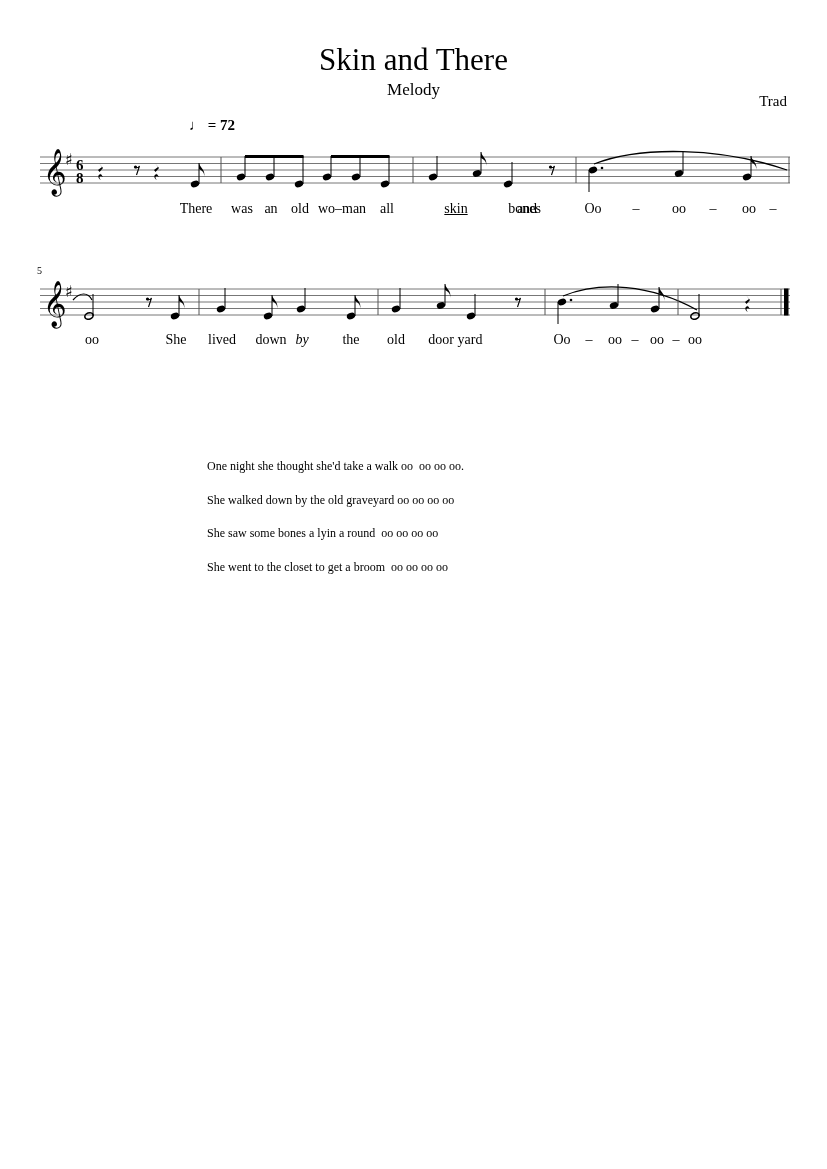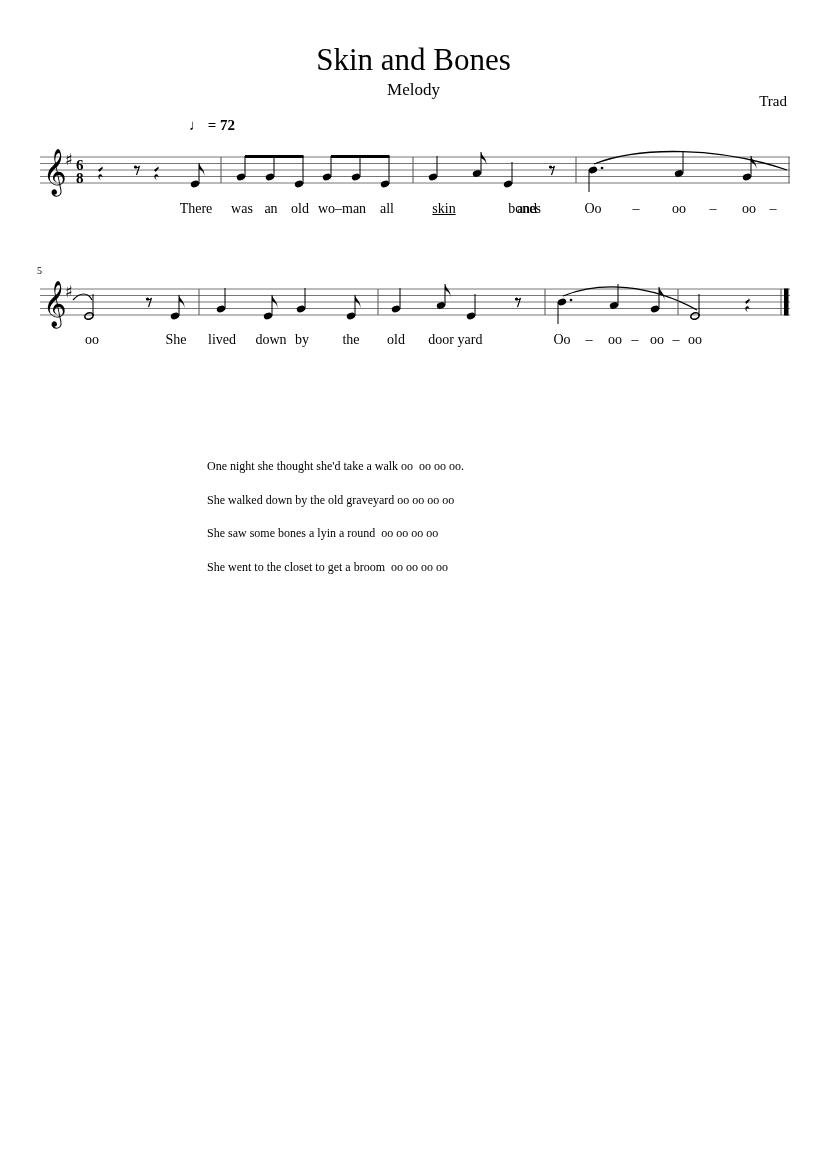--- a/index.html
+++ b/index.html
@@ -11,21 +11,21 @@
   .tempo { left:189px; top:116px; font-size:15px; font-weight:bold; line-height:18px; }
   .measure-num { font-size:10px; line-height:12px; }
   svg.score { position:absolute; left:0; top:0; }
   .lyric { position:absolute; font-size:14px; line-height:16px; white-space:nowrap; transform:translateX(-50%); }
   .verses { position:absolute; left:207px; top:458px; font-size:12px; line-height:16px; }
   .verse { height:33.5px; white-space:pre; }
 </style>
 </head>
 <body>
 
-<div class="abs title">Skin and Bones</div>
+<div class="abs title">Skin and There</div>
 <div class="abs subtitle">Melody</div>
 <div class="abs composer">Trad</div>
 <div class="abs tempo"><span>♩</span> <span>= 72</span></div>
 <div class="abs measure-num" style="left:37px; top:265px;">5</div>
 
 <svg class="score" width="827" height="400" viewBox="0 0 827 400">
   <defs>
     <g id="qhead">
         <ellipse cx="0" cy="0" rx="4.3" ry="3.1" transform="rotate(-20)" fill="#000"></ellipse>
       </g>
@@ -168,37 +168,37 @@
   </g>
 </svg>
 
 <div>
   <span class="lyric" style="left:196px; top:201px;">There</span>
   <span class="lyric" style="left:242px; top:201px;">was</span>
   <span class="lyric" style="left:271px; top:201px;">an</span>
   <span class="lyric" style="left:300px; top:201px;">old</span>
   <span class="lyric" style="left:342px; top:201px;">wo–man</span>
   <span class="lyric" style="left:387px; top:201px;">all</span>
-  <span class="lyric" style="left:444px; top:201px;text-decoration:underline;">skin</span>
+  <span class="lyric" style="left:456px; top:201px;text-decoration:underline;">skin</span>
   <span class="lyric" style="left:479px; top:201px;margin-left:48px;">and</span>
   <span class="lyric" style="left:510px; top:201px;padding-left:29px;">bones</span>
   <span class="lyric" style="left:593px; top:201px;">Oo</span>
   <span class="lyric" style="left:636px; top:201px;">–</span>
   <span class="lyric" style="left:679px; top:201px;">oo</span>
   <span class="lyric" style="left:713px; top:201px;">–</span>
   <span class="lyric" style="left:749px; top:201px;">oo</span>
   <span class="lyric" style="left:773px; top:201px;">–</span>
 </div>
 
 <div>
   <span class="lyric" style="left:92px; top:332px;">oo</span>
   <span class="lyric" style="left:176px; top:332px;">She</span>
   <span class="lyric" style="left:222px; top:332px;">lived</span>
   <span class="lyric" style="left:271px; top:332px;">down</span>
-  <span class="lyric" style="left:302px; top:332px;">by</span>
+  <span class="lyric" style="left:302px; top:332px;font-style:italic;">by</span>
   <span class="lyric" style="left:351px; top:332px;text-align:right;">the</span>
   <span class="lyric" style="left:396px; top:332px;">old</span>
   <span class="lyric" style="left:441px; top:332px;">door</span>
   <span class="lyric" style="left:470px; top:332px;">yard</span>
   <span class="lyric" style="left:562px; top:332px;">Oo</span>
   <span class="lyric" style="left:589px; top:332px;">–</span>
   <span class="lyric" style="left:615px; top:332px;">oo</span>
   <span class="lyric" style="left:635px; top:332px;">–</span>
   <span class="lyric" style="left:657px; top:332px;">oo</span>
   <span class="lyric" style="left:676px; top:332px;">–</span>

